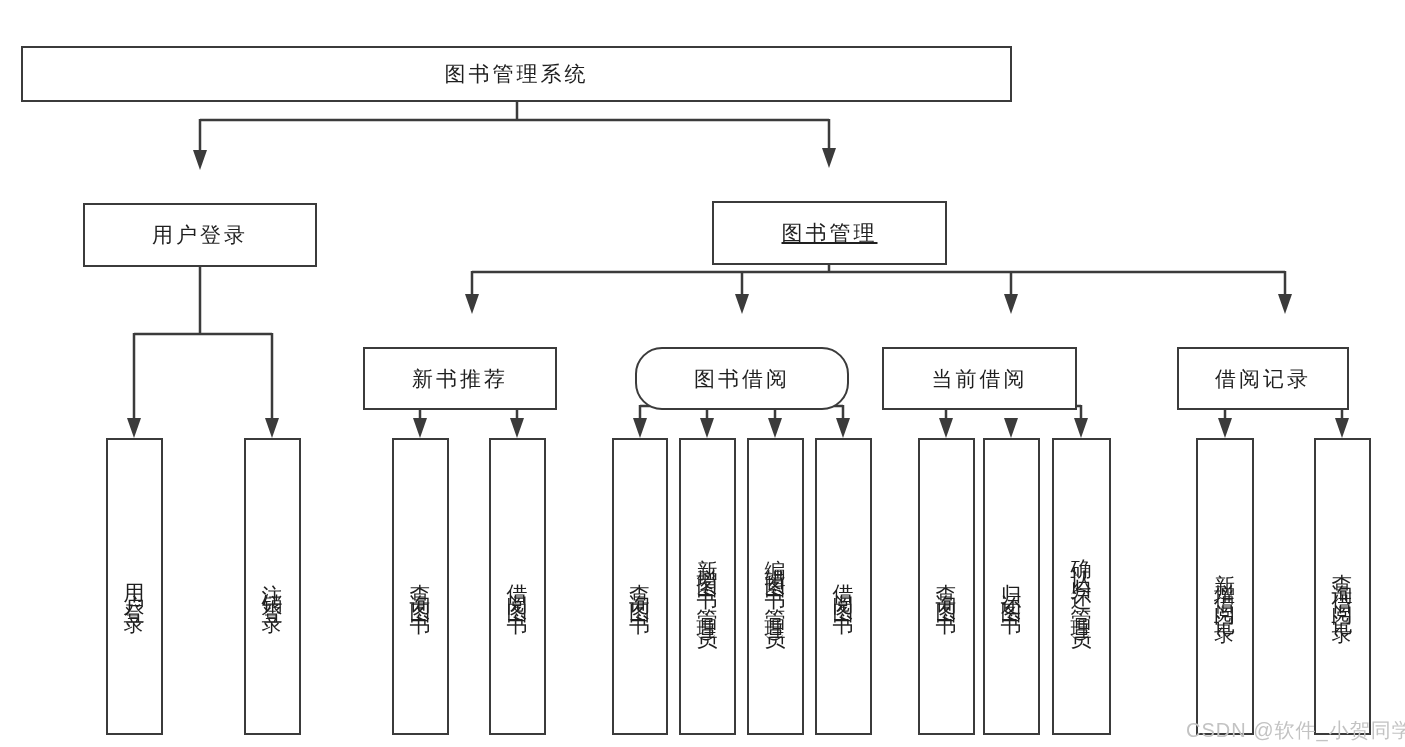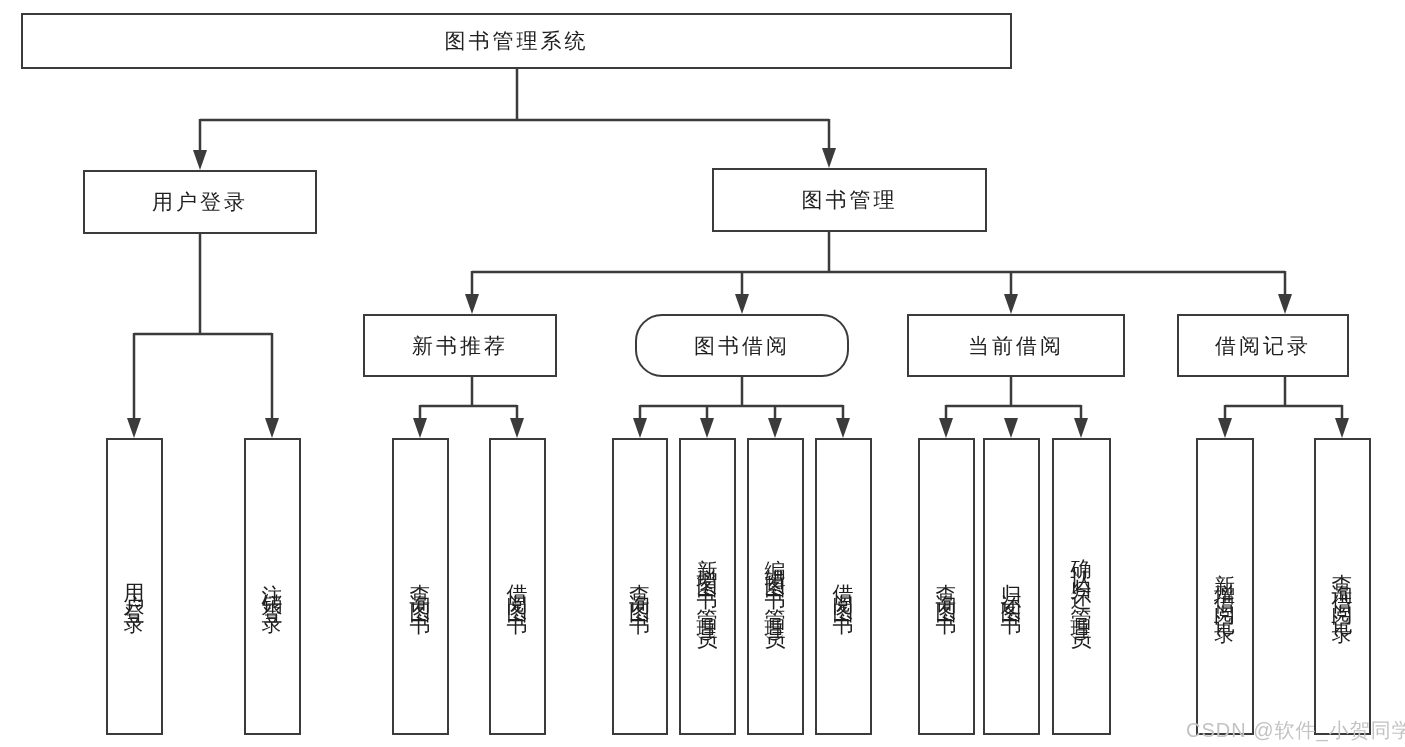--- a/index.html
+++ b/index.html
@@ -22,20 +22,21 @@
     box-sizing: border-box;
     border: 2px solid #3b3b3b;
     background: #ffffff;
     display: flex;
     align-items: center;
     justify-content: center;
     font-size: 21px;
     letter-spacing: 3px;
     color: #1f1f1f;
     white-space: nowrap;
+    margin-top: 33px;
   }
   .vbox {
     position: absolute;
     box-sizing: border-box;
     border: 2px solid #3b3b3b;
     background: #ffffff;
     display: flex;
     align-items: center;
     justify-content: center;
   }
@@ -43,24 +44,24 @@
     writing-mode: vertical-rl;
     text-orientation: mixed;
     font-size: 21px;
     letter-spacing: 10px;
     color: #1f1f1f;
     line-height: 1;
   }
   
   .n-root            { left: 21px;   top: 13px;  width: 991px; height: 56px; }
   .n-user-login      { left: 83px;   top: 170px; width: 234px; height: 64px; }
-  .n-book-mgmt       { left: 712px;  top: 168px; width: 275px; height: 64px; }
+  .n-book-mgmt       { left: 712px;  top: 168px; width: 235px; height: 64px; text-decoration: underline; }
   .n-new-book        { left: 363px;  top: 314px; width: 194px; height: 63px; }
   .n-book-borrow     { left: 635px;  top: 314px; width: 214px; height: 63px; border-radius: 27px; }
-  .n-current-borrow  { left: 907px;  top: 314px; width: 218px; height: 63px; }
+  .n-current-borrow  { left: 882px;  top: 314px; width: 195px; height: 63px; }
   .n-borrow-records  { left: 1177px; top: 314px; width: 172px; height: 63px; }
   .n-a1 { left: 106px;  top: 438px; width: 57px; height: 297px; }
   .n-a2 { left: 244px;  top: 438px; width: 57px; height: 297px; }
   .n-b1 { left: 392px;  top: 438px; width: 57px; height: 297px; }
   .n-b2 { left: 489px;  top: 438px; width: 57px; height: 297px; }
   .n-c1 { left: 612px;  top: 438px; width: 56px; height: 297px; }
   .n-c2 { left: 679px;  top: 438px; width: 57px; height: 297px; }
   .n-c3 { left: 747px;  top: 438px; width: 57px; height: 297px; }
   .n-c4 { left: 815px;  top: 438px; width: 57px; height: 297px; }
   .n-d1 { left: 918px;  top: 438px; width: 57px; height: 297px; }

